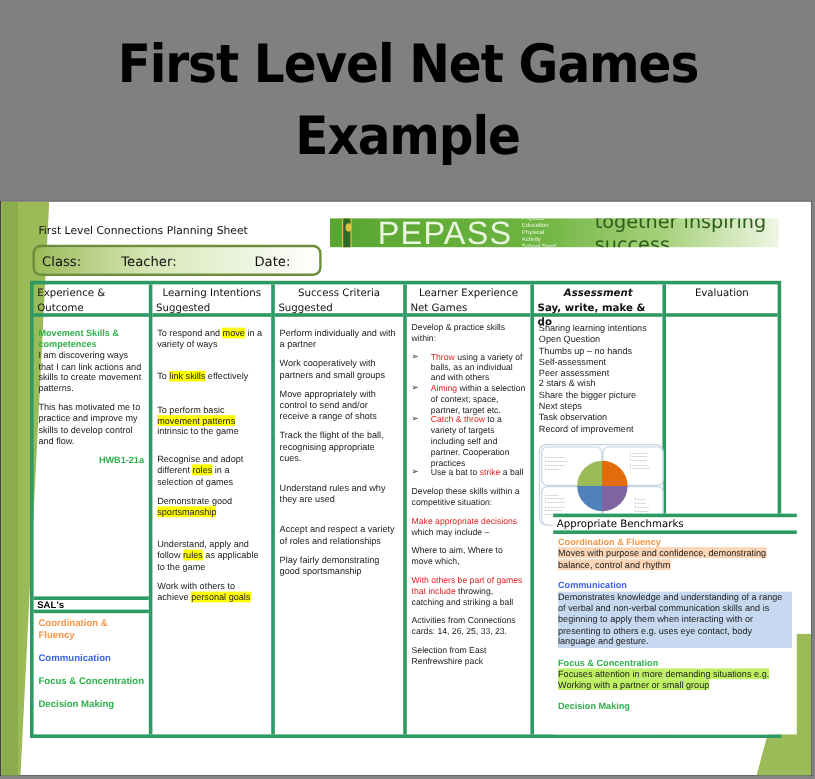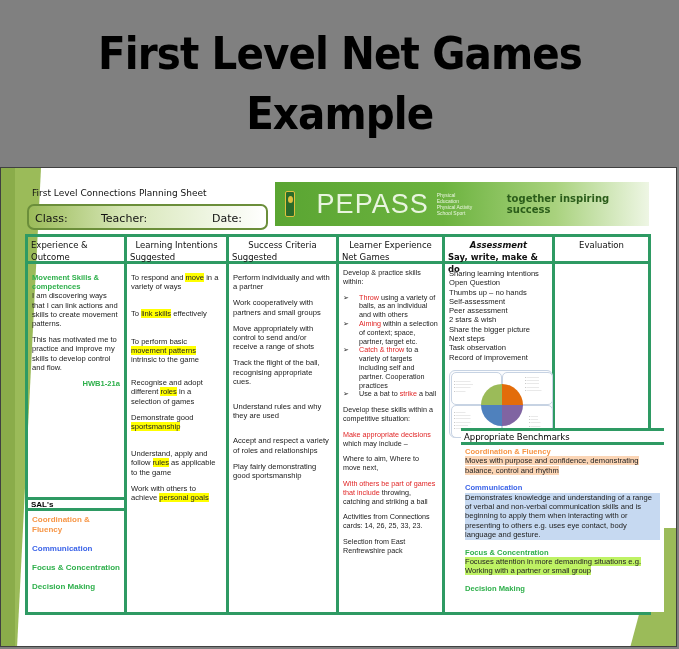--- a/index.html
+++ b/index.html
@@ -38,32 +38,32 @@
   .class-bar {
     position: absolute; left: 26px; top: 36px; width: 241px; height: 26px;
     border: 2px solid #6b8e3a; border-radius: 7px;
     background: linear-gradient(to right, #9bbb59 0%, #d6e6b6 40%, #ffffff 100%);
     display: flex; align-items: center; font-size: 11px; color: #111;
     font-family: "DejaVu Sans", sans-serif;
   }
   .class-bar span { position: absolute; top: 6px; }
 
   .pepass-banner {
-    position: absolute; left: 274px; top: 14px; width: 374px; height: 44px;
+    position: absolute; left: 274px; top: 14px; width: 374px; height: 24px;
     background: linear-gradient(to right, #5aa532 0%, #6cb33f 45%, #a9d27e 75%, #eef6e4 100%);
     display: flex; align-items: center; overflow: hidden;
   }
   .pepass-crest {
     width: 10px; height: 26px; margin-left: 10px; background: #2a6b2a;
     border: 1px solid #e0c040; border-radius: 2px; position: relative;
   }
   .pepass-crest::after { content: ""; position: absolute; left: 2px; top: 4px; width: 5px; height: 7px; background: #e0c040; border-radius: 50%; }
   .pepass-logo { color: #e9f5df; font-size: 27px; margin-left: 22px; letter-spacing: 1px; font-weight: 300; }
   .pepass-sub { color: #eaf6e0; font-size: 5px; line-height: 6px; margin-left: 8px; }
-  .pepass-tag { color: #2b5d1a; font-size: 10px; font-weight: bold; margin-left: 30px; font-family: "DejaVu Sans", sans-serif; }
+  .pepass-tag { color: #2b5d1a; font-size: 16px; font-weight: normal; margin-left: 30px; font-family: "DejaVu Sans", sans-serif; }
 
   .grid {
     position: absolute; left: 24px; top: 66px; width: 626px; height: 381px;
     border: 3px solid #2e9a63;
   }
   .col {
     position: absolute; top: 0; bottom: 0; border-right: 3px solid #2e9a63;
   }
   .col:last-child { border-right: none; }
   .head {
@@ -206,21 +206,21 @@
       <div class="body" style="font-size:7.2px;line-height:8.8px">
         <p>Develop &amp; practice skills within:</p>
         <ul class="arrows">
           <li><span class="red">Throw</span><span> using a variety of balls, as an individual and with others</span></li>
           <li><span class="red">Aiming</span><span> within a selection of context; space, partner, target etc.</span></li>
           <li><span class="red">Catch &amp; throw</span><span> to a variety of targets including self and partner. Cooperation practices</span></li>
           <li><span>Use a bat to </span><span class="red">strike</span><span> a ball</span></li>
         </ul>
         <p>Develop these skills within a competitive situation:</p>
         <p><span class="red">Make appropriate decisions</span><br><span>which may include –</span></p>
-        <p>Where to aim, Where to move next,</p>
+        <p>Where to aim, Where to move which,</p>
         <p><span class="red">With others be part of games that include</span><span> throwing, catching and striking a ball</span></p>
         <p>Activities from Connections cards: 14, 26, 25, 33, 23.</p>
         <p>Selection from East Renfrewshire pack</p>
       </div>
     </div>
 
     <div class="col" style="left:417px; width:110px;">
       <div class="head">
         <span class="h1" style="font-style:italic;font-weight:bold">Assessment</span>
         <span class="h2" style="font-weight:bold">Say, write, make &amp; do</span>

